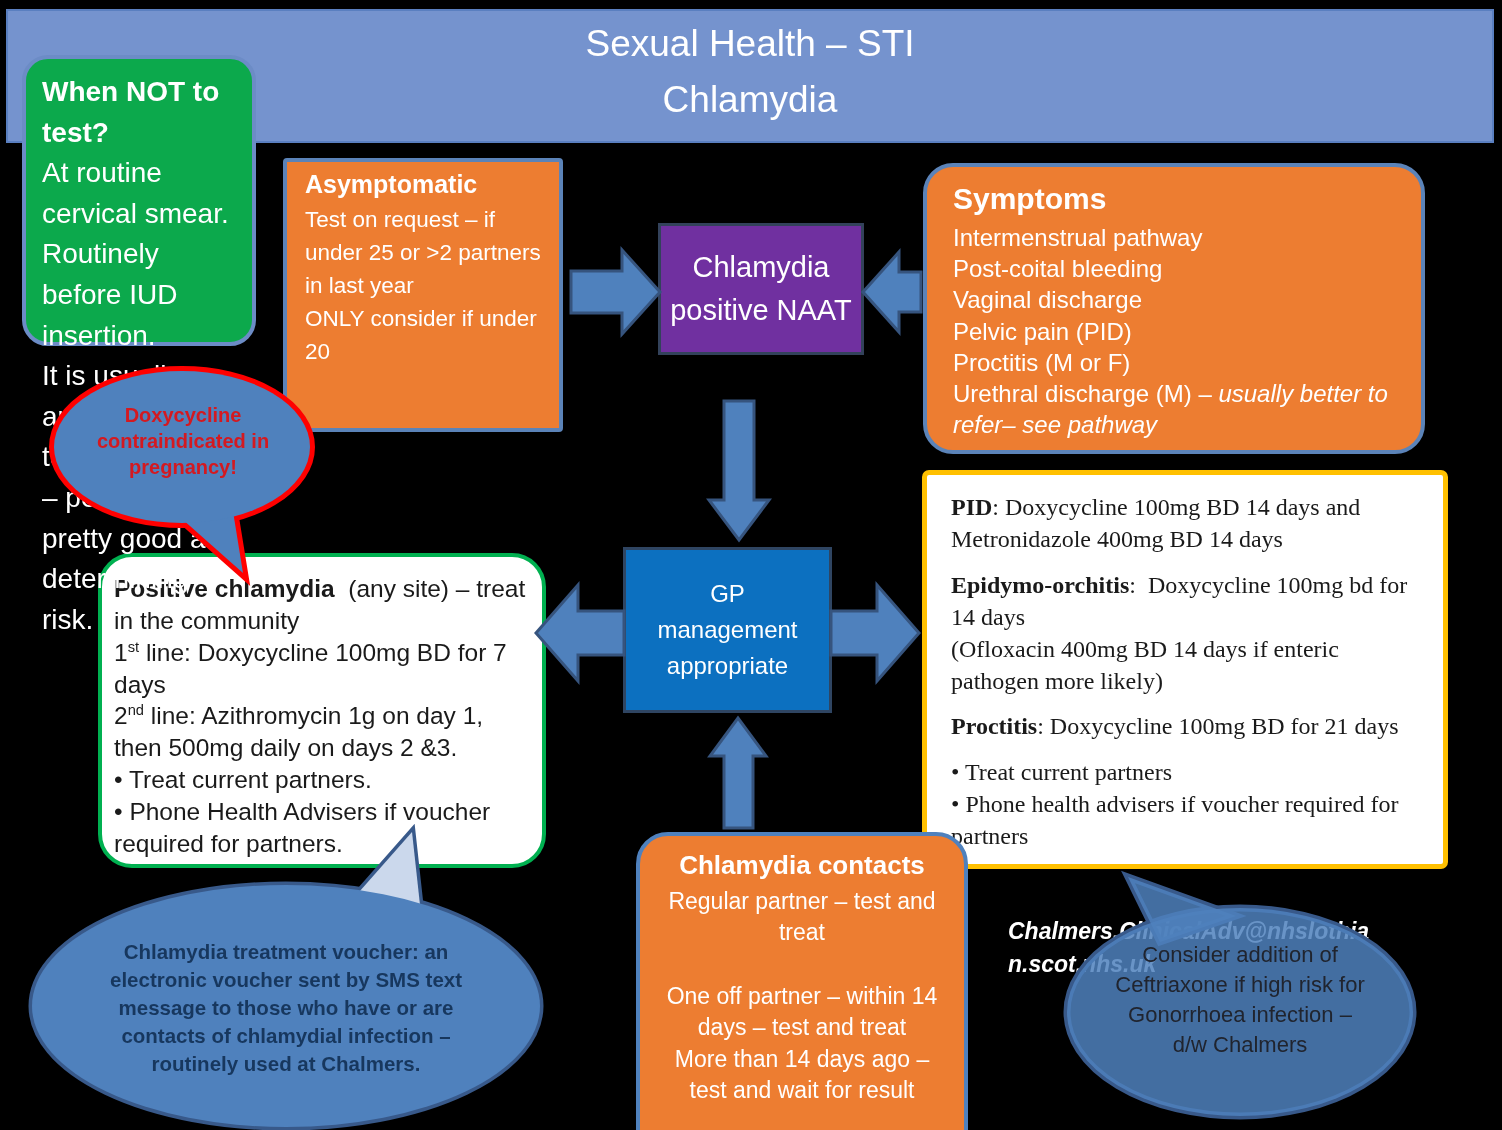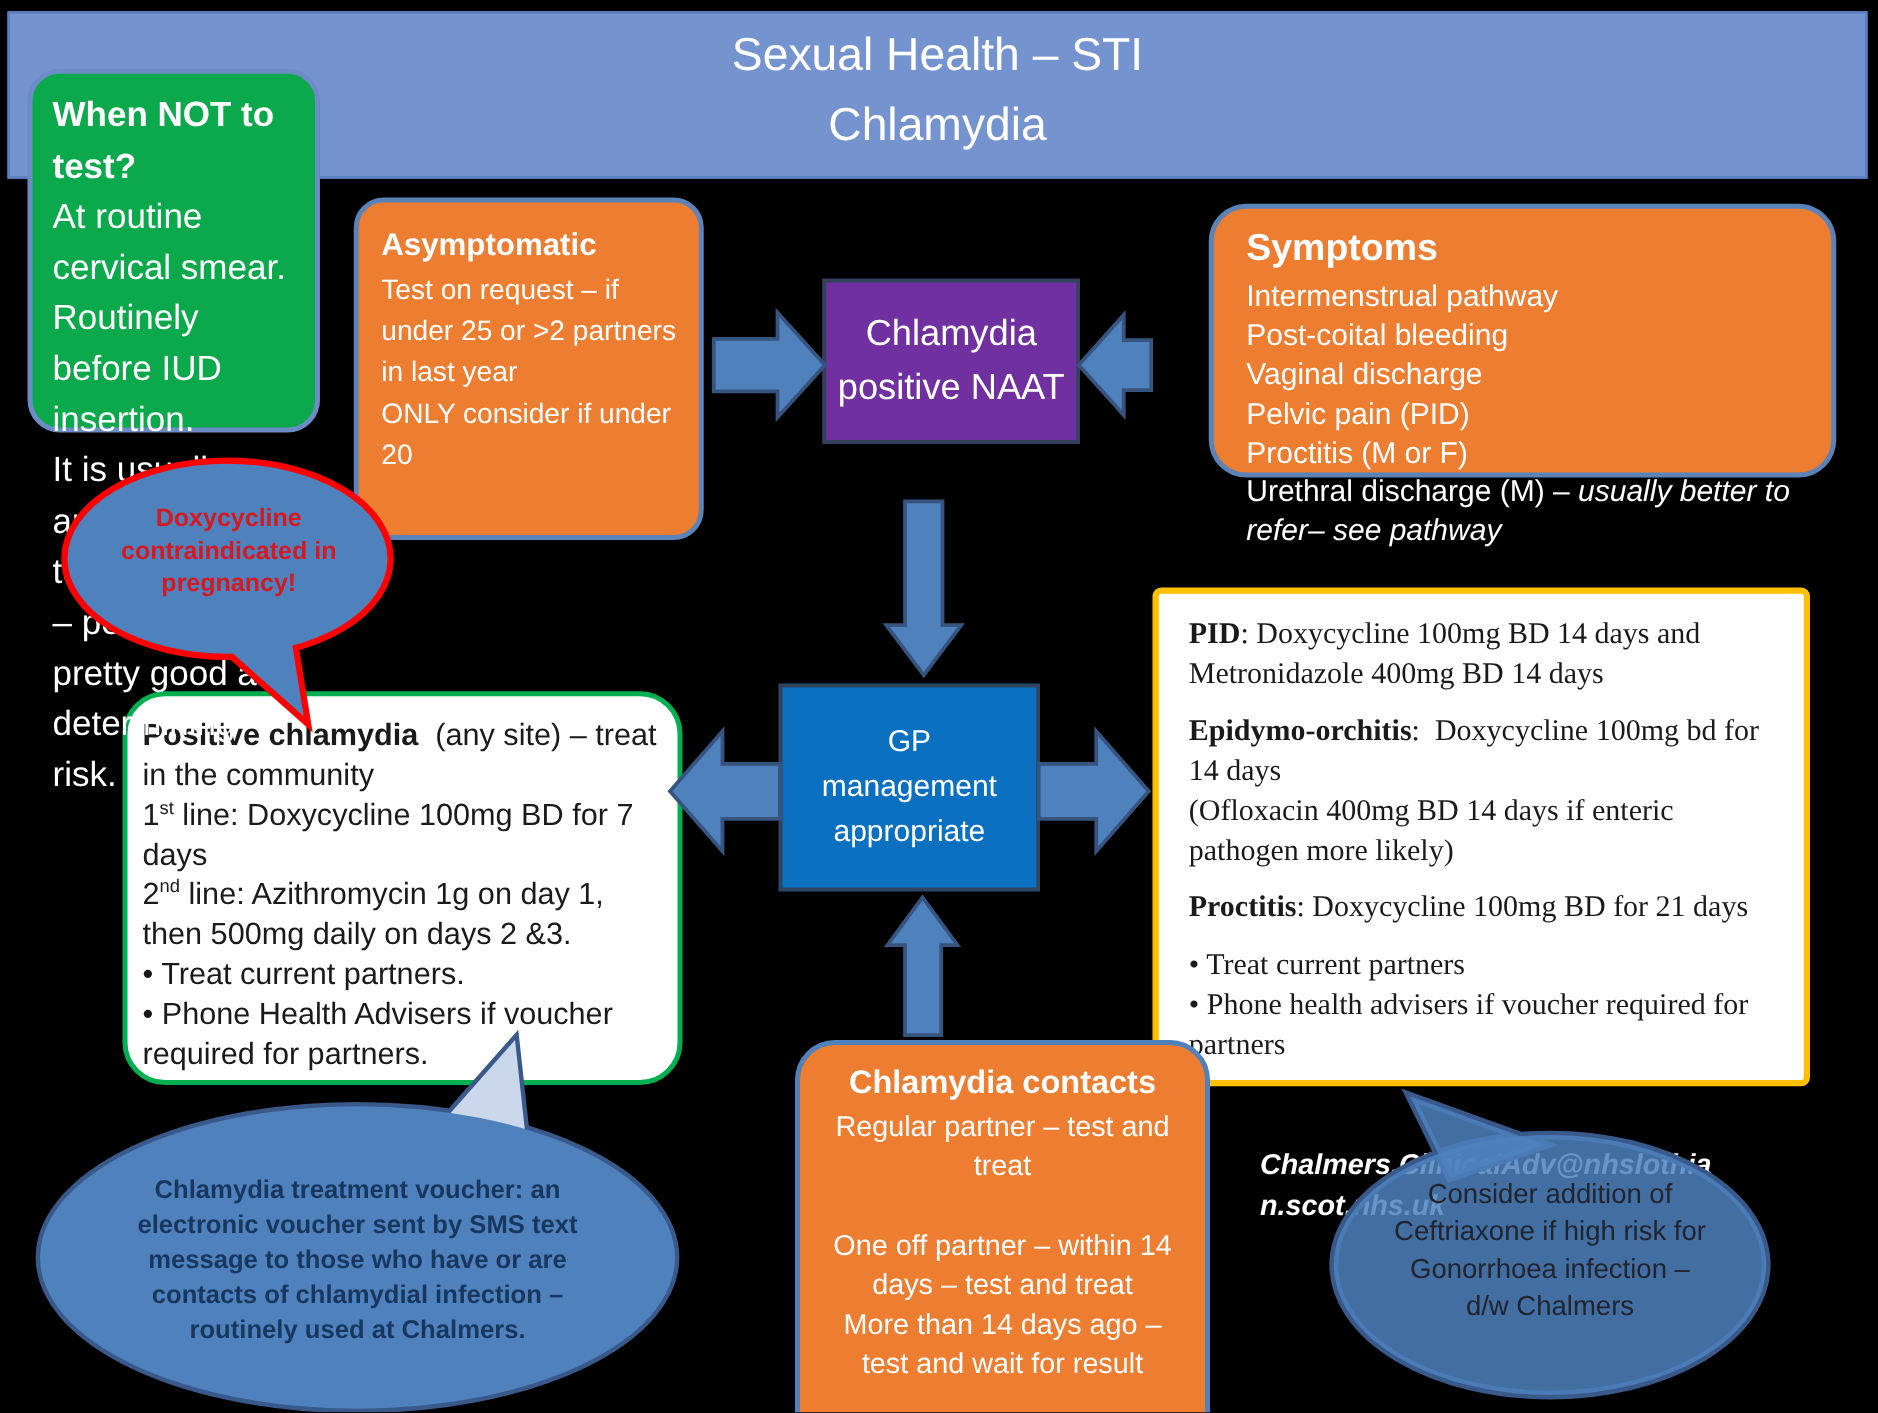--- a/index.html
+++ b/index.html
@@ -28,34 +28,34 @@
   
   .box{z-index:1; color:#fff;}
   .green-box{
     left:22px; top:55px; width:234px; height:291px; z-index:2;
     background:var(--green); border:4px solid var(--green-box-border); border-radius:26px;
     padding:13px 16px; font-size:28px; line-height:1.45;
   }
   .green-box .h{font-weight:bold;}
   .asym-box{
     left:283px; top:158px; width:280px; height:274px;
-    background:var(--orange); border:4px solid var(--orange-border); border-radius:24px;
-    padding:16px 18px; font-size:22.5px; line-height:1.47;
+    background:var(--orange); border:4px solid var(--orange-border); border-radius:4px;
+    padding:4px 18px; font-size:22.5px; line-height:1.47;
   }
   .asym-box .h{font-weight:bold; font-size:25px;}
   .naat-box{
     left:658px; top:223px; width:206px; height:132px;
     background:var(--purple); border:3px solid var(--purple-border);
     display:flex; align-items:center; justify-content:center; text-align:center;
     font-size:29px; line-height:1.5;
   }
   .symptoms-box{
-    left:923px; top:163px; width:502px; height:219px;
+    left:923px; top:163px; width:502px; height:291px;
     background:var(--orange); border:4px solid var(--orange-border); border-radius:30px;
-    padding:12px 26px; font-size:24px; line-height:1.3;margin-left:44px;
+    padding:12px 26px; font-size:24px; line-height:1.3;
   }
   .symptoms-box .h{font-weight:bold; font-size:30px; margin-bottom:4px;}
   .pos-box{
     left:98px; top:553px; width:448px; height:315px;
     background:var(--white); border:4px solid var(--green-border); border-radius:34px;
     padding:16px 12px; color:var(--ink); font-size:24.5px; line-height:1.3;
   }
   .gp-box{
     left:623px; top:547px; width:209px; height:166px;
     background:var(--gp-blue); border:3px solid var(--gp-border);

